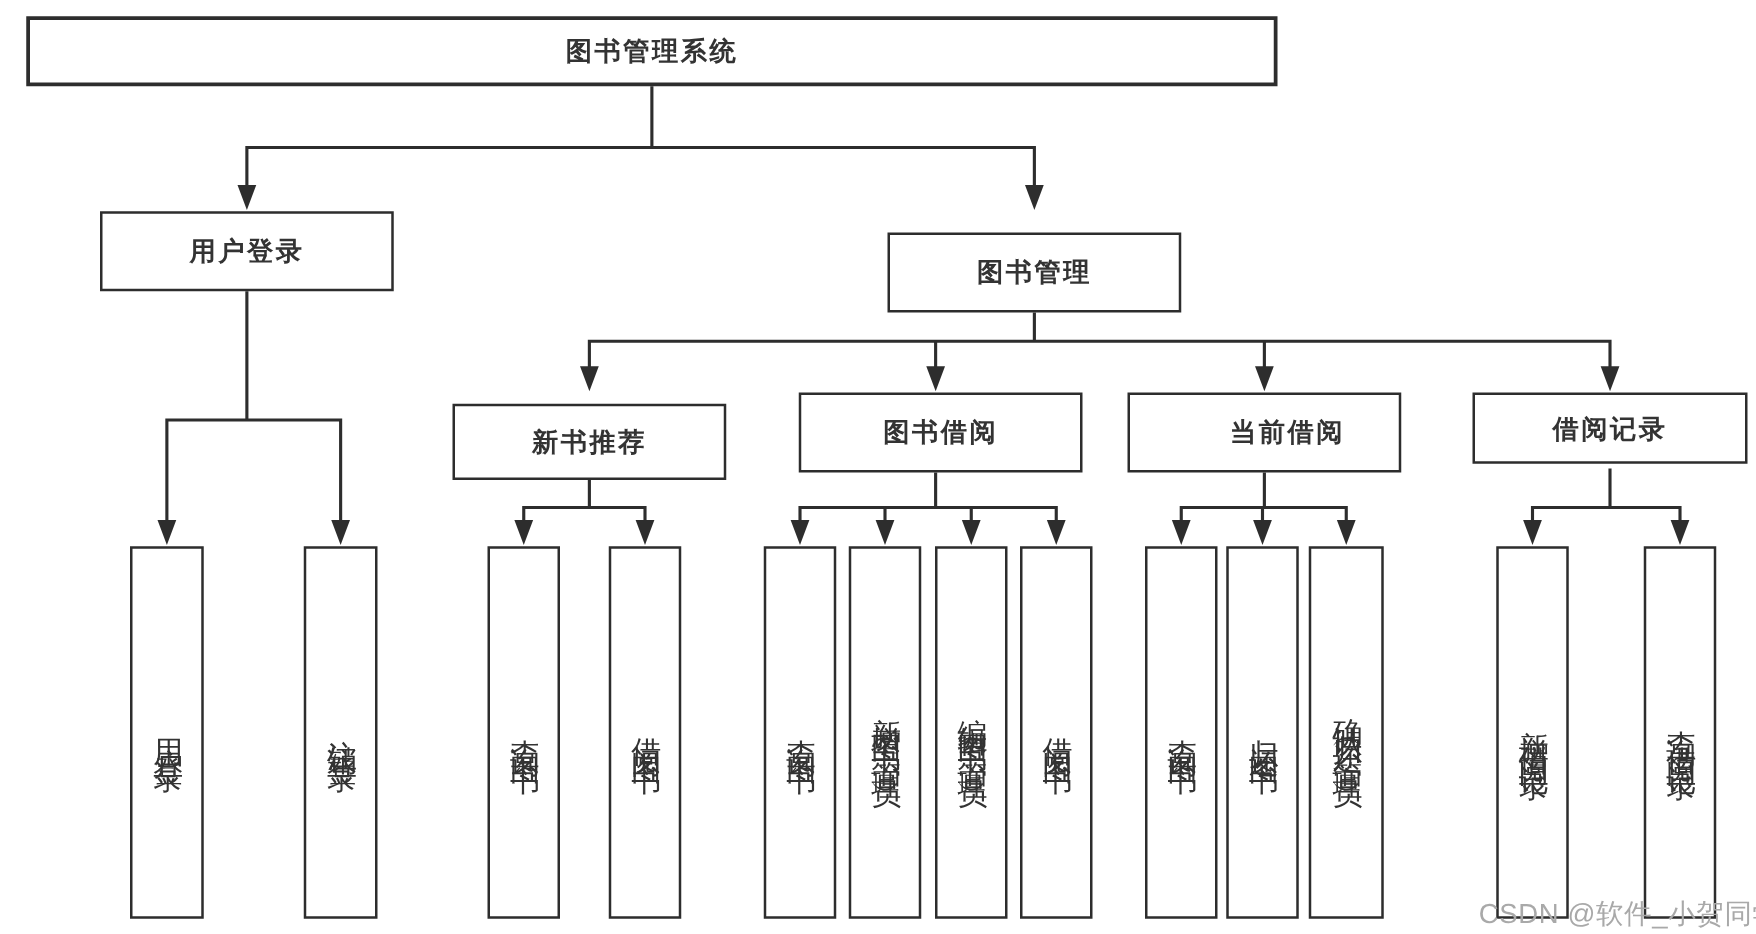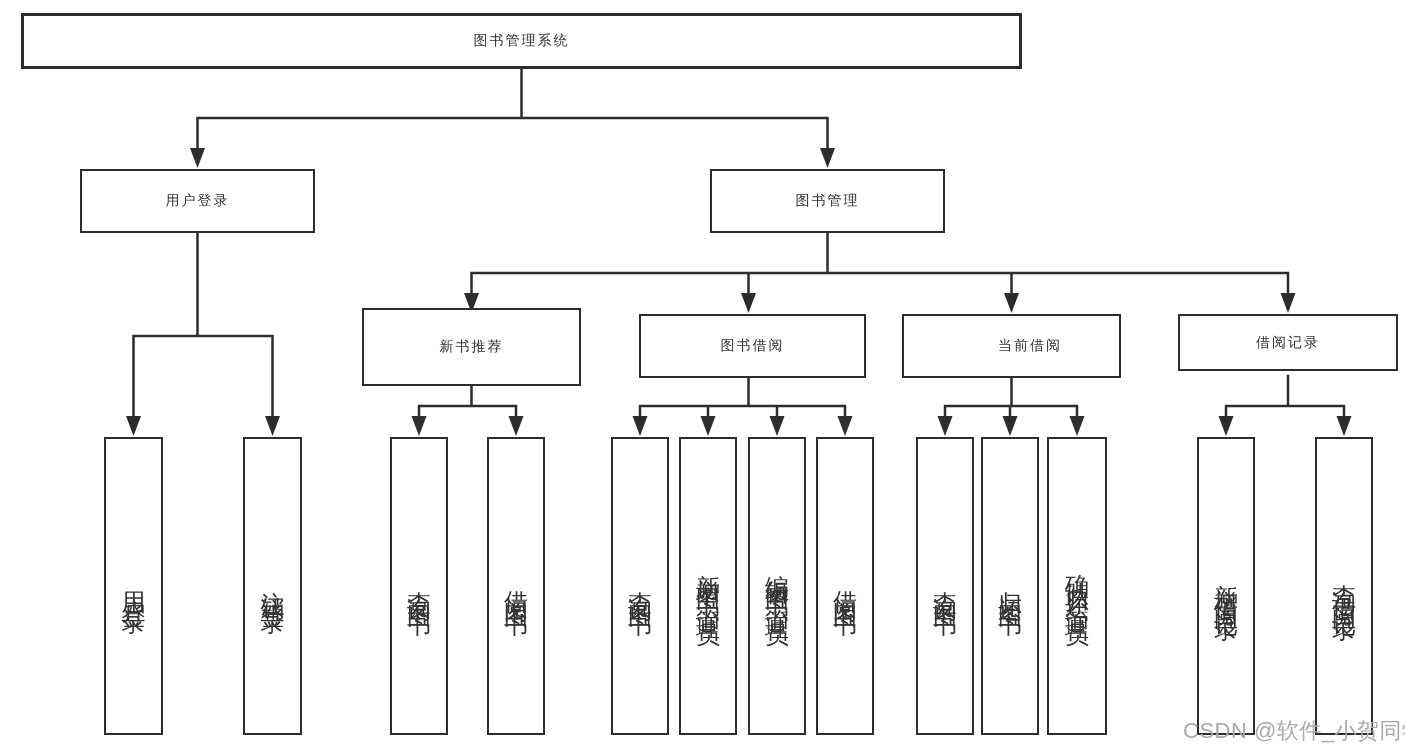--- a/index.html
+++ b/index.html
@@ -27,21 +27,21 @@
     position: absolute;
     box-sizing: border-box;
     border: 2.5px solid #2d2d2d;
     background: #ffffff;
     display: flex;
     align-items: center;
     justify-content: center;
     color: #333333;
     text-align: center;
   }
-  .box.h { font-size: 14px; letter-spacing: 2px; }
+  .box.h { font-size: 21px; letter-spacing: 2px; font-weight: bold; }
   .box.root { border-width: 3px; }
   .box.v {
     writing-mode: vertical-rl;
     font-size: 24px;
     letter-spacing: 7px;
     line-height: 1;
   }
   .watermark {
     position: absolute;
     left: 1183px;
@@ -104,23 +104,23 @@
     <g>
       <path d="M1288 376 V406 M1226 406 H1344 M1226 406 V420 M1344 406 V420"></path>
       <polygon points="1218.5,416 1233.5,416 1226,436"></polygon>
       <polygon points="1336.5,416 1351.5,416 1344,436"></polygon>
     </g>
   </svg>
 
   <div class="box h root" style="left:21px; top:13px; width:1001px; height:56px;">图书管理系统</div>
 
   <div class="box h" style="left:80px; top:169px; width:235px; height:64px;">用户登录</div>
-  <div class="box h" style="left:710px; top:169px; width:235px; height:64px;">图书管理</div>
+  <div class="box h" style="left:710px; top:186px; width:235px; height:64px;">图书管理</div>
 
-  <div class="box h" style="left:362px; top:308px; width:219px; height:78px;">新书推荐</div>
+  <div class="box h" style="left:362px; top:323px; width:219px; height:61px;">新书推荐</div>
   <div class="box h" style="left:639px; top:314px; width:227px; height:64px;">图书借阅</div>
   <div class="box h" style="left:902px; top:314px; width:219px; height:64px;padding-left:37px;">当前借阅</div>
   <div class="box h" style="left:1178px; top:314px; width:220px; height:57px;">借阅记录</div>
 
   <div class="box v" style="left:104px; top:437px; width:59px; height:298px;">用户登录</div>
   <div class="box v" style="left:243px; top:437px; width:59px; height:298px;">注销登录</div>
 
   <div class="box v" style="left:390px; top:437px; width:58px; height:298px;">查询图书</div>
   <div class="box v" style="left:487px; top:437px; width:58px; height:298px;">借阅图书</div>
 

